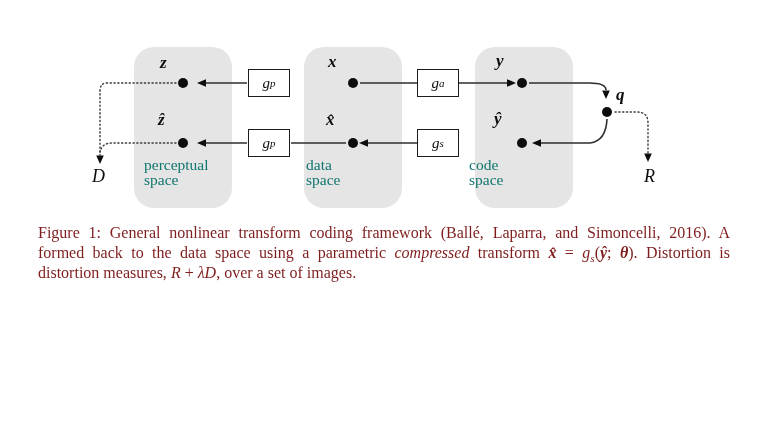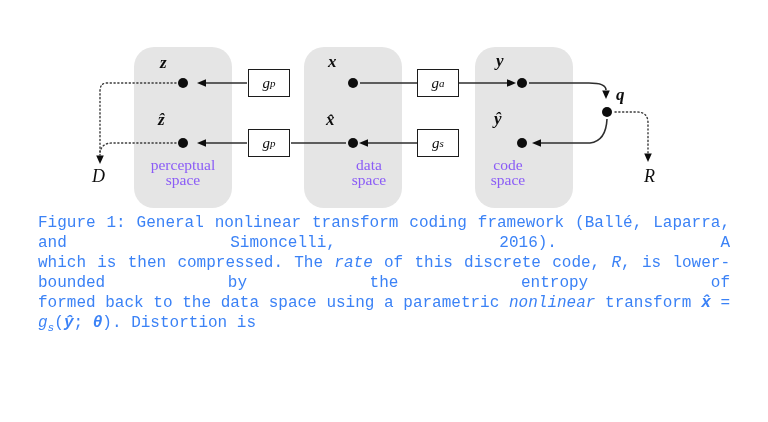--- a/index.html
+++ b/index.html
@@ -17,24 +17,25 @@
   .diagram { position: absolute; left: 0; top: 0; width: 768px; height: 212px; }
   .pill {
     position: absolute; top: 47px;
     width: 98px; height: 161px;
     background: #e5e5e5;
     border-radius: 20px;
   }
   .pill-label {
     position: absolute; top: 157px;
     width: 98px;
-    text-align: center;
+    text-align: left;
     font-size: 15.5px; line-height: 15px;
-    color: #8b5cf6;
+    color: #0f766e;
     white-space: pre-line;
+    padding-left: 10px;
   }
   .node-label {
     position: absolute;
     font-size: 17px; font-weight: bold; font-style: italic;
     color: #0d0d0d;
   }
   .metric-label {
     position: absolute;
     font-size: 18px; font-style: italic;
     color: #0d0d0d;
@@ -45,45 +46,44 @@
     background: #ffffff;
     border: 1.5px solid #1c1c1c;
     display: flex; align-items: center; justify-content: center;
     font-size: 15px; font-style: italic; color: #0d0d0d;
   }
   .tbox sub { font-size: 11px; font-style: italic; line-height: 0; }
   .wires { position: absolute; left: 0; top: 0; }
   
   .caption {
     position: absolute;
-    left: 38px; top: 213px;
+    left: 38px; top: 223px;
     width: 692px;
     font-size: 16px; line-height: 20px;
-    color: #3b82f6;
-    font-family: Liberation Mono, monospace;
+    color: #7f1d1d;
   }
   .cap-line { text-align: justify; text-align-last: justify; }
   .cap-line:last-child { text-align-last: left; }
   .caption sup { font-size: 70%; vertical-align: super; line-height: 0; }
   .caption sub { font-size: 70%; vertical-align: sub; line-height: 0; }
 </style>
 </head>
 <body>
 
 <div class="canvas">
 
   <div class="diagram">
 
     <div class="pill" style="left:134px"></div>
     <div class="pill" style="left:304px"></div>
     <div class="pill" style="left:475px"></div>
 
     <div class="pill-label" style="left:134px">perceptual
 space</div>
-    <div class="pill-label" style="left:320px">data
+    <div class="pill-label" style="left:296px">data
 space</div>
     <div class="pill-label" style="left:459px">code
 space</div>
 
     <svg class="wires" width="768" height="212" viewBox="0 0 768 212">
 
       <g stroke="#2e2e2e" stroke-width="1.6" fill="none">
         <path d="M247,83 H206"></path>
         <path d="M360,83 H417"></path>
         <path d="M459,83 H507"></path>
@@ -135,17 +135,17 @@
     <div class="tbox" style="left:248px; top:129px">g<sub>p</sub></div>
     <div class="tbox" style="left:417px; top:129px">g<sub>s</sub></div>
 
     <div class="metric-label" style="left:92px; top:166px">D</div>
     <div class="metric-label" style="left:644px; top:166px">R</div>
 
   </div>
 
   <div class="caption">
     <div class="cap-line">Figure 1: General nonlinear transform coding framework (Ballé, Laparra, and Simoncelli, 2016). A</div>
-    <div class="cap-line">which is then compressed. The <i>rate</i> of this discrete code, <i>R</i>, is lower-bounded by the entropy of</div>
-    <div class="cap-line">formed back to the data space using a parametric <i>nonlinear</i> transform <b><i>x̂</i></b> = <i>g<sub>s</sub></i>(<b><i>ŷ</i></b>; <b><i>θ</i></b>). Distortion is</div>
+    <div class="cap-line">formed back to the data space using a parametric <i>compressed</i> transform <b><i>x̂</i></b> = <i>g<sub>s</sub></i>(<b><i>ŷ</i></b>; <b><i>θ</i></b>). Distortion is</div>
+    <div class="cap-line">distortion measures, <i>R</i> + <i>λD</i>, over a set of images.</div>
   </div>
 
 </div>
 
 </body></html>

